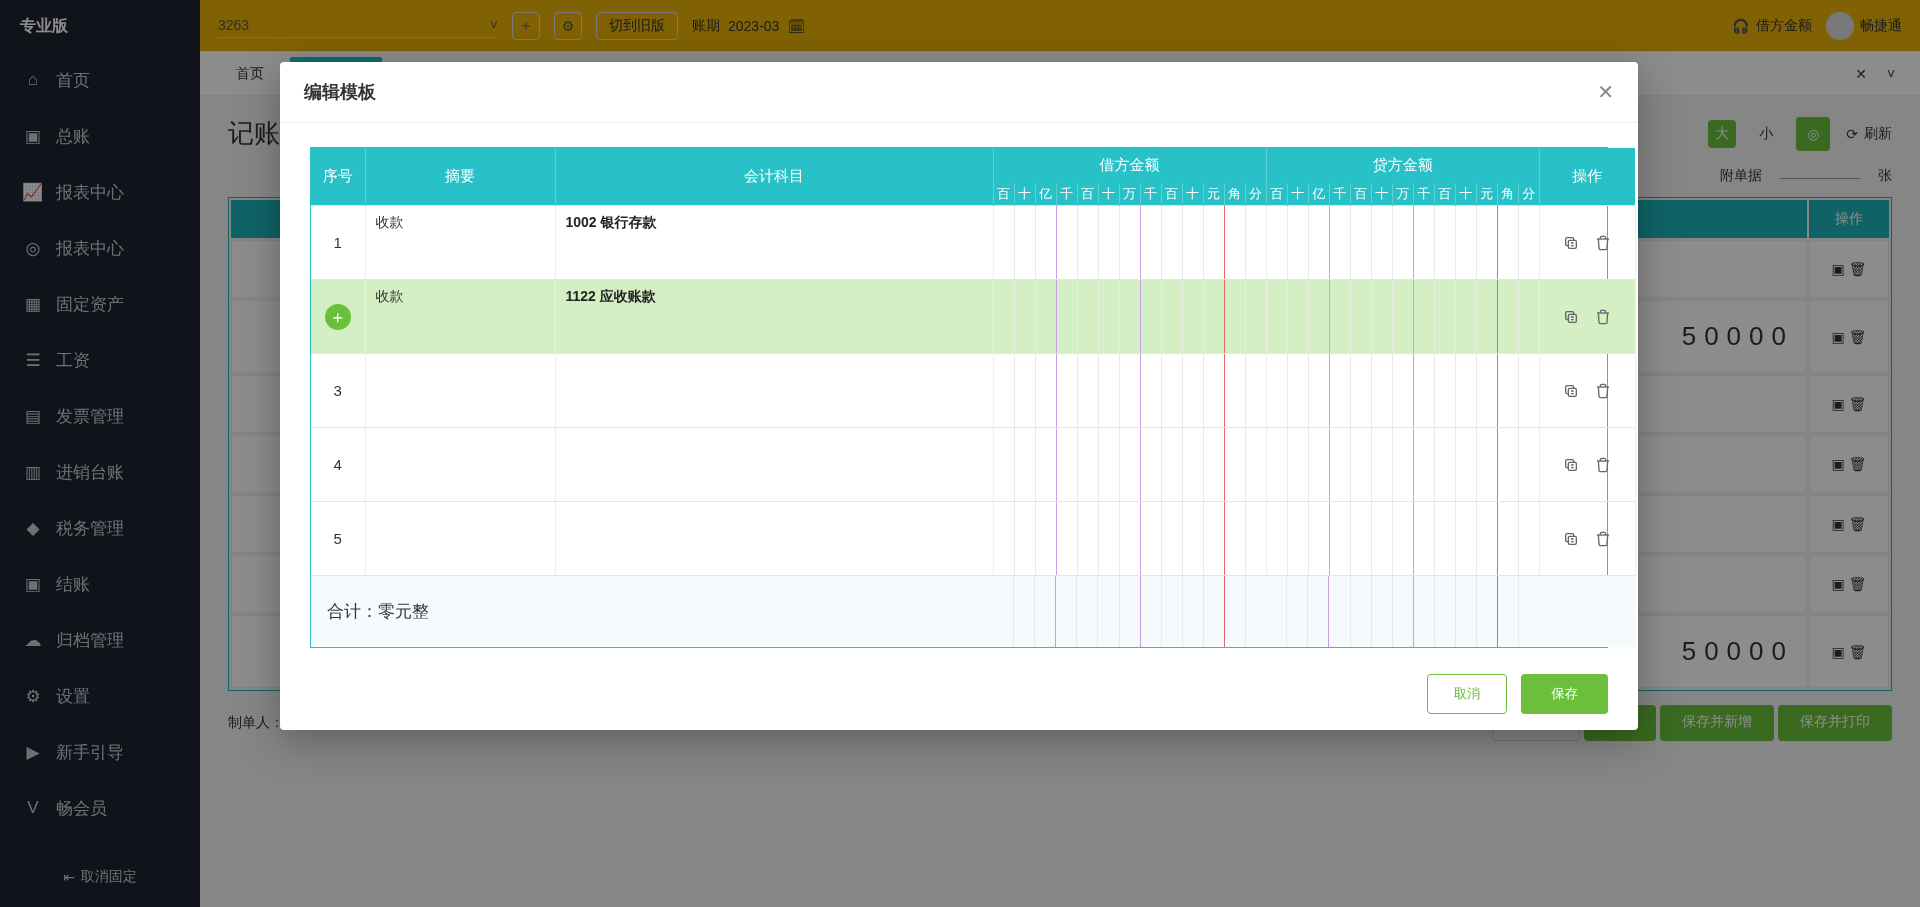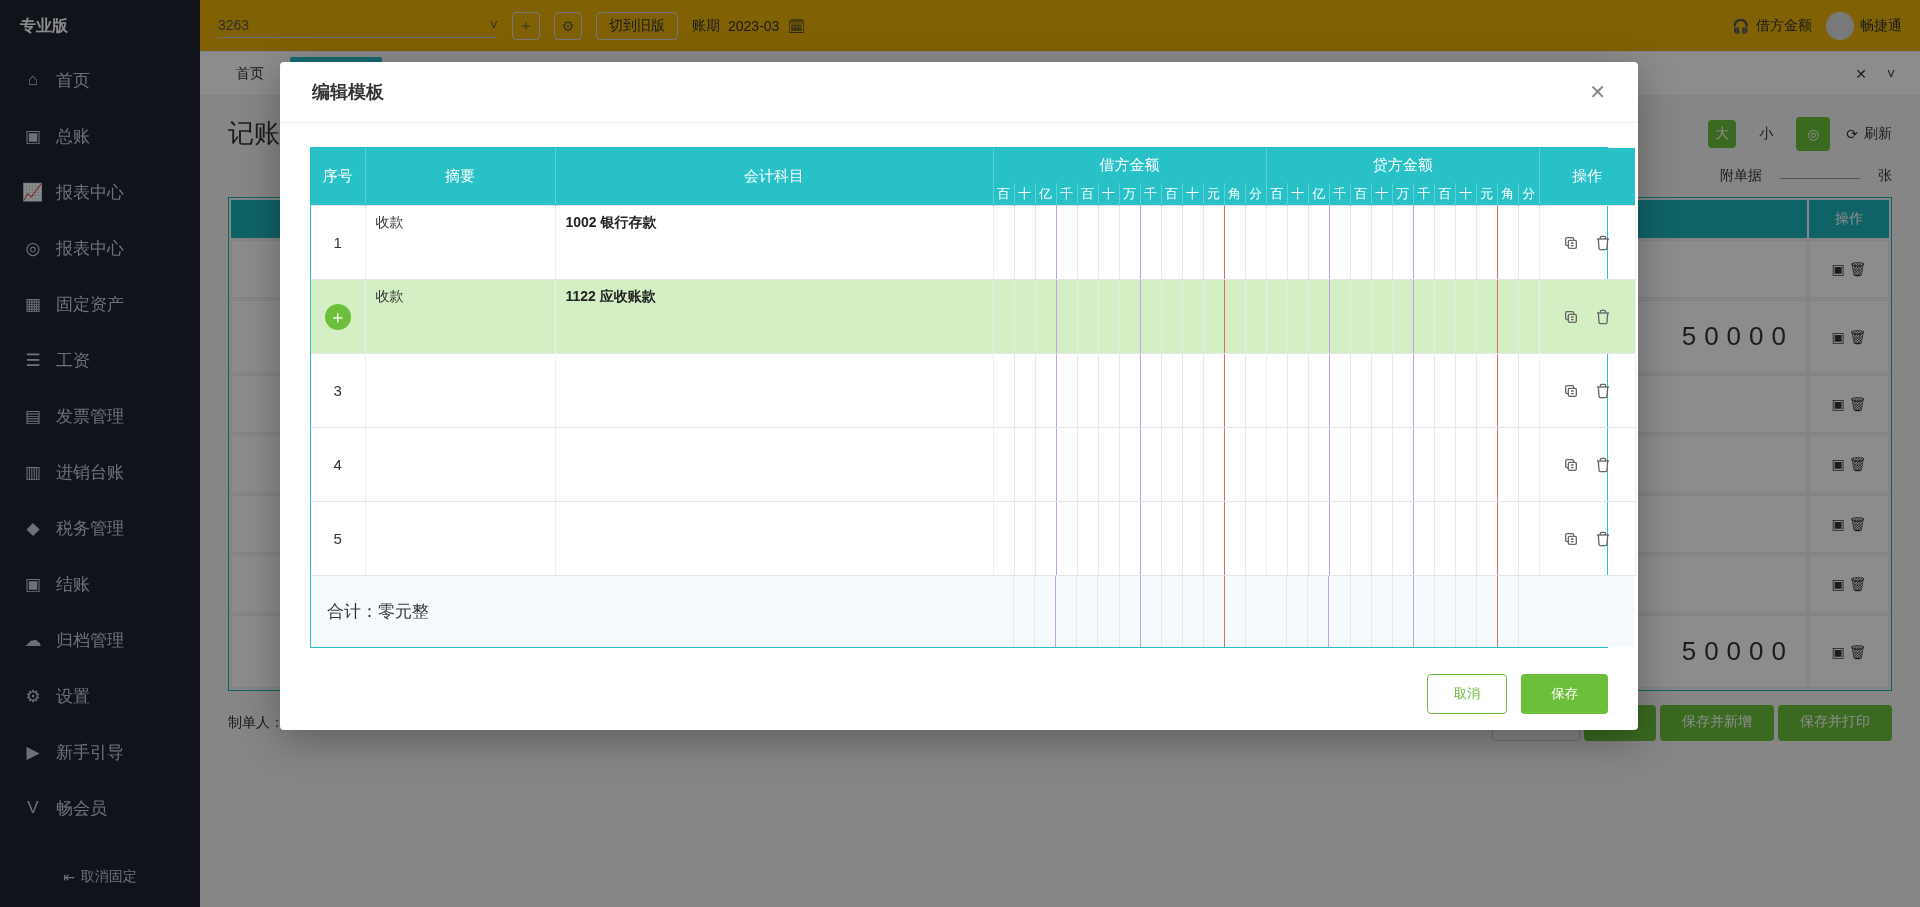--- a/index.html
+++ b/index.html
@@ -85,21 +85,21 @@
 }
 
 
 .modal {
   position:absolute; left:280px; top:62px; width:1358px;
   background:#fff; border-radius:4px;
   box-shadow:0 10px 40px rgba(0,0,0,0.3);
   display:flex; flex-direction:column;
 }
 .modal-header{
-  padding:18px 32px; display:flex; align-items:flex-start; border-bottom:1px solid #eee;
+  padding:18px 24px; display:flex; align-items:flex-start; border-bottom:1px solid #eee;
 }
 .modal-header h3{ font-size:18px; font-weight:600; color:#333;}
 .modal-close{ margin-left:auto; font-size:20px; color:#888; cursor:pointer;}
 
 .modal-body{ padding:24px 30px 10px;}
 .fieldrow{ display:flex; gap:60px; margin-bottom:24px;}
 .field{ display:flex; align-items:center; gap:18px;}
 .field label{ color:#555; font-size:15px;}
 .field .uin{ border:none; border-bottom:1px solid #ccc; padding:6px 4px; width:210px; font-size:15px; outline:none;}
 

